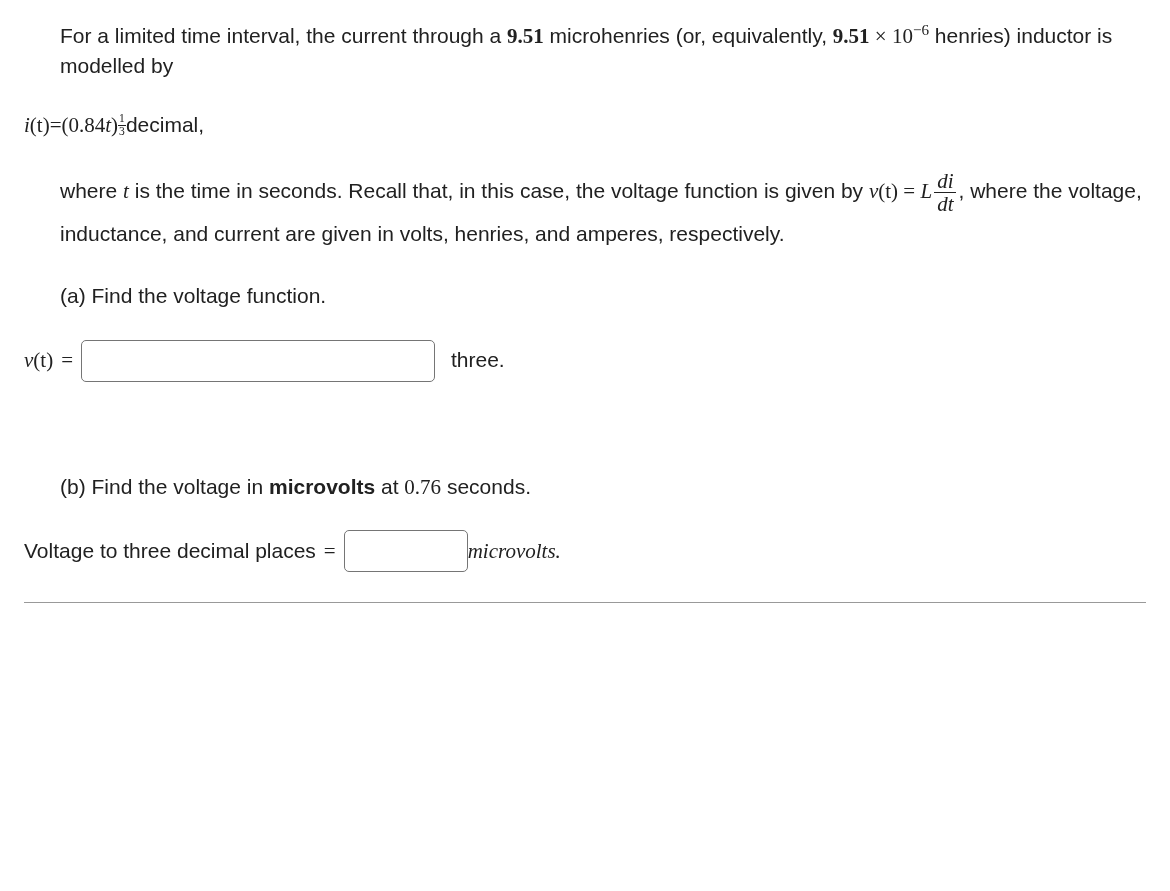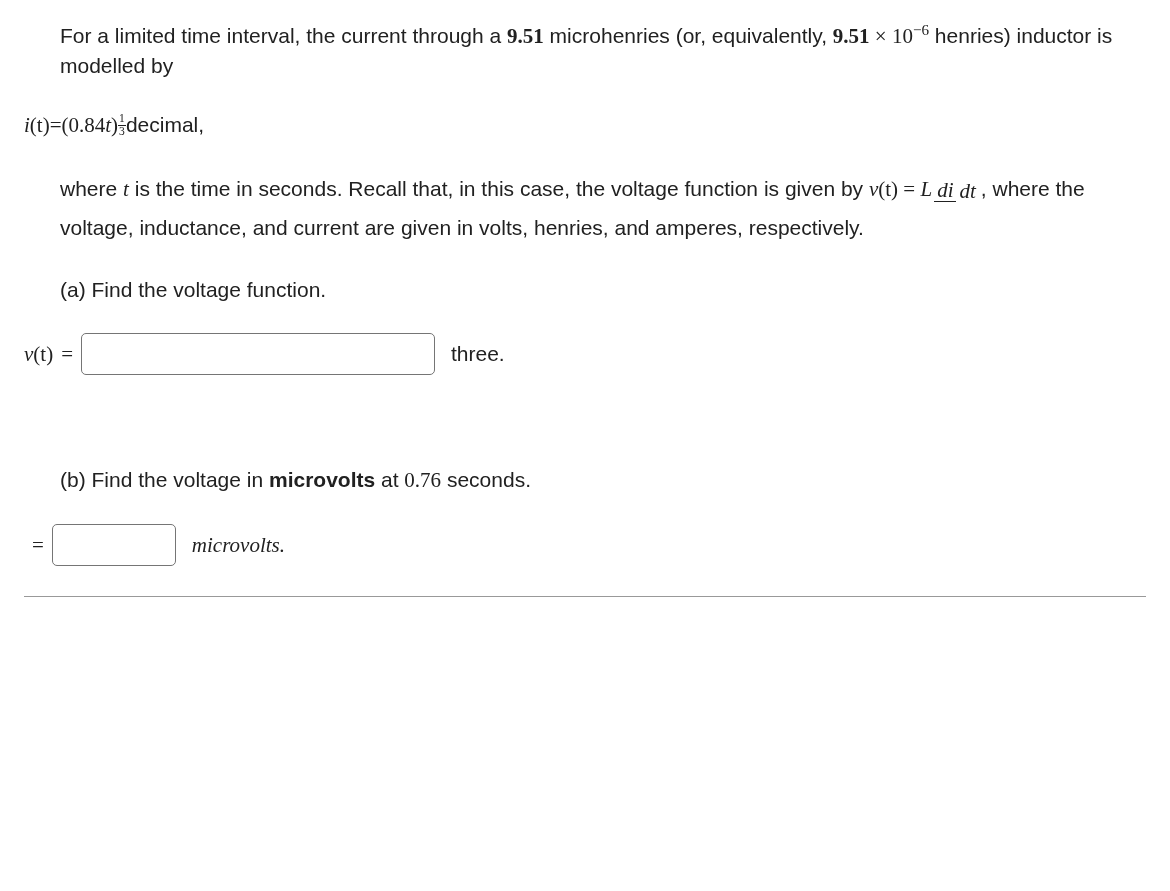--- a/index.html
+++ b/index.html
@@ -32,22 +32,22 @@
     align-items: center;
     vertical-align: super;
     font-size: 0.55em;
     line-height: 1;
     font-family: 'Cambria Math', 'Times New Roman', serif;
   }
   .sup-frac .num { border-bottom: 1px solid #212121; padding: 0 1px; }
   .sup-frac .den { padding: 0 1px; }
   .inline-frac {
     display: inline-flex;
-    flex-direction: row;
-    align-items: flex-end;
+    flex-direction: column;
+    align-items: flex-start;
     vertical-align: middle;
     font-family: 'Cambria Math', 'Times New Roman', serif;
     line-height: 1.05;
     margin: 0 2px;
   }
   .inline-frac .num { border-bottom: 1.3px solid #212121; padding: 0 3px; font-style: italic;}
   .inline-frac .den { padding: 0 3px; font-style: italic;}
   .input-box {
     border: 1.5px solid #757575;
     border-radius: 5px;
@@ -106,18 +106,19 @@
   <span style="margin-left:16px;">three.</span>
 </div>
 
 <div class="spacer-lg"></div>
 
 <div class="para">
   <span>(b) Find the voltage in </span><span class="bold">microvolts</span><span> at </span><span class="math-r">0.76</span><span> seconds.</span>
 </div>
 
 <div class="eq-line">
+  <span>Voltage to three decimal places </span>
   <span class="math-r" style="margin:0 8px;"> = </span>
   <input type="text" class="input-box narrow" style="">
-  <span class="math-i" style="margin-left:16px;">microvolts.</span>
+  <span class="math-i" style="">microvolts.</span>
 </div>
 
 <hr class="bottom">
 
 </body></html>

